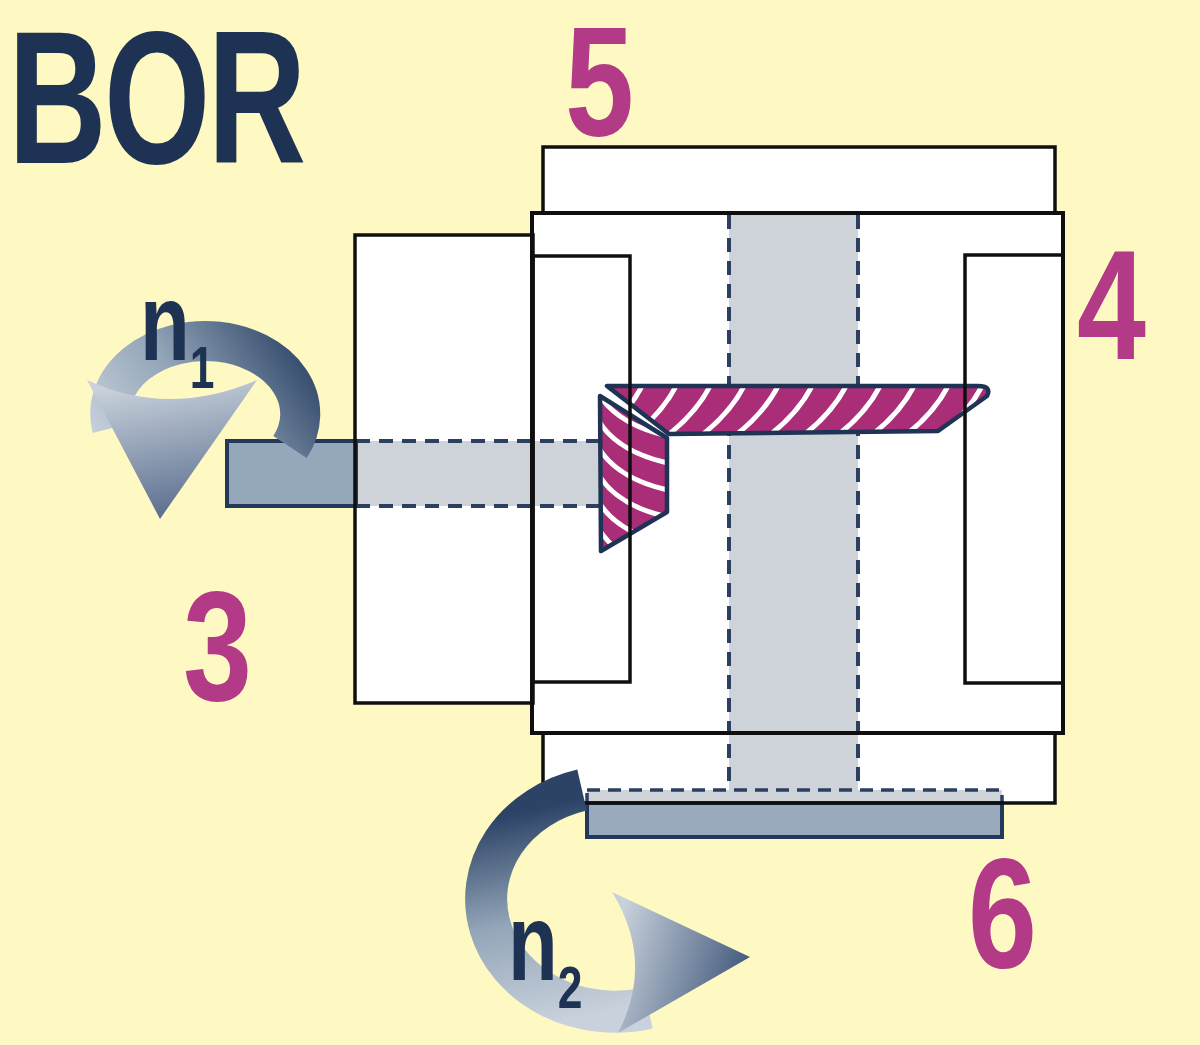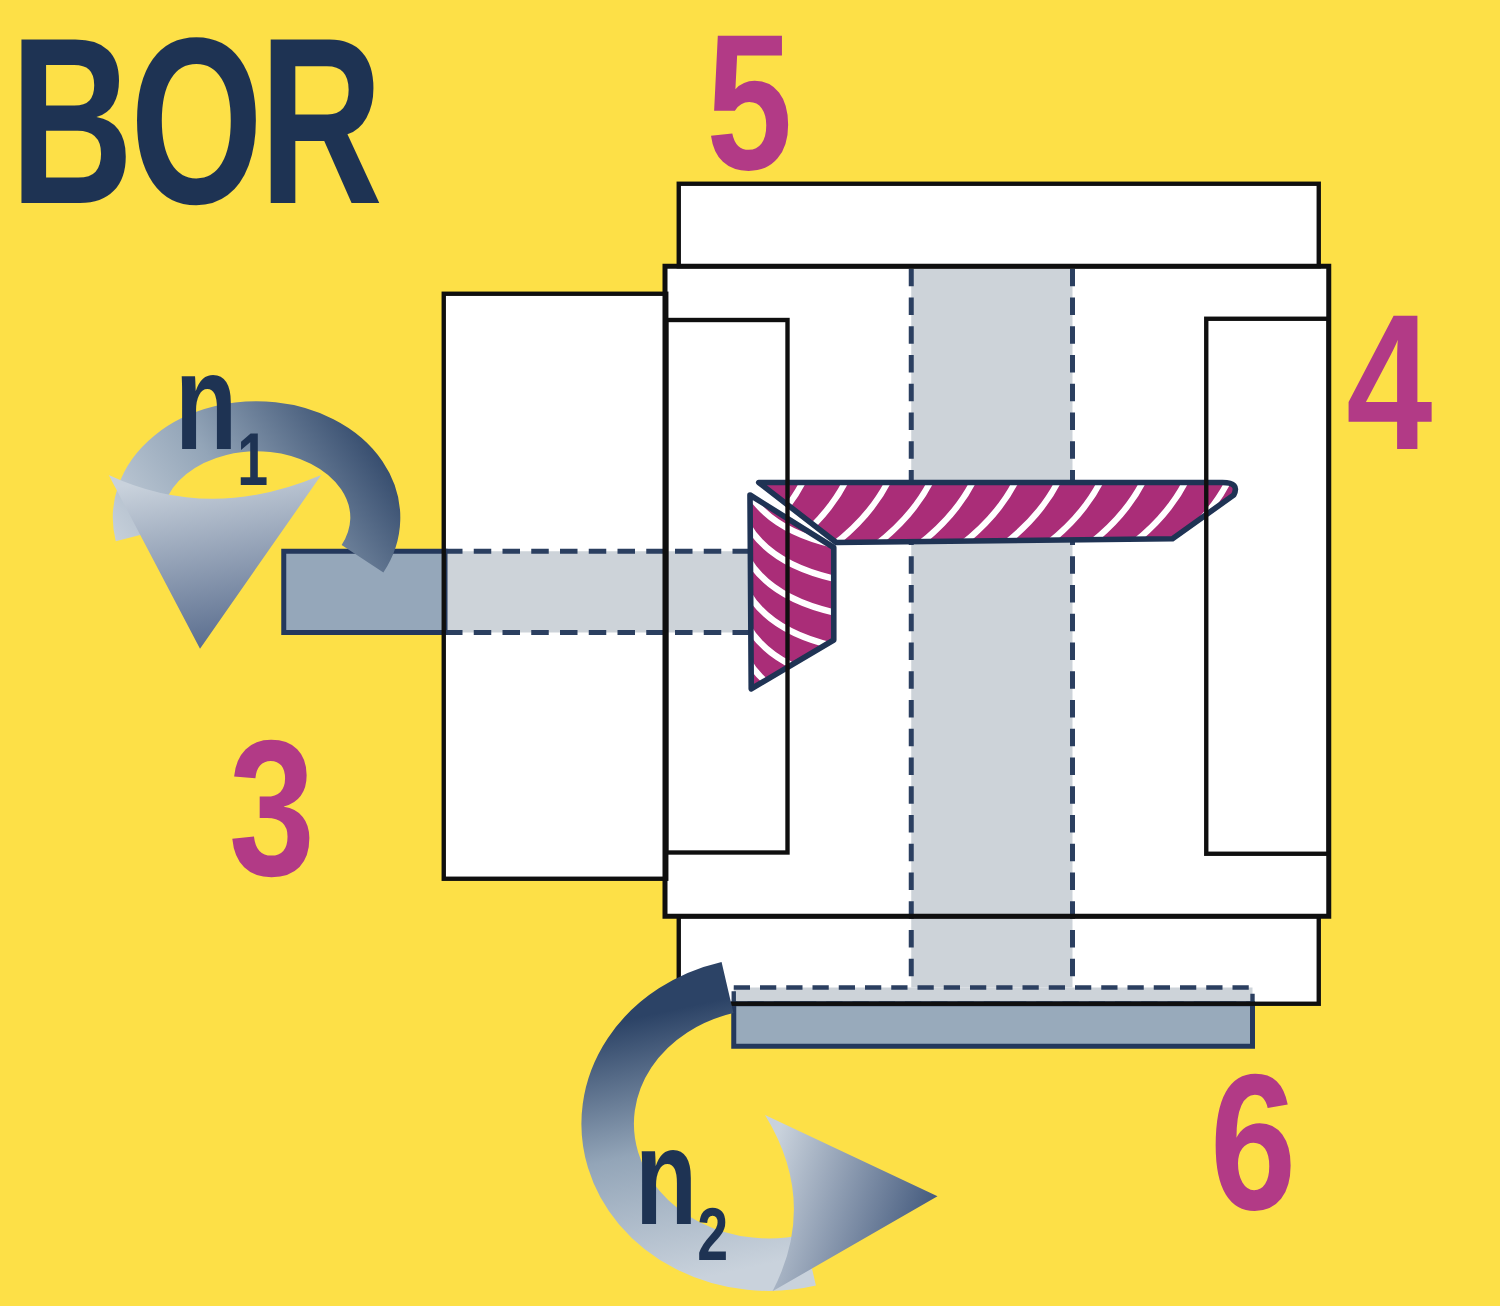--- a/index.html
+++ b/index.html
@@ -1,16 +1,16 @@
 <!DOCTYPE html>
 <html><head>
 <meta charset="utf-8">
 <style>
   html,body{margin:0;padding:0;background:#fff;}
-  .stage{position:relative;width:1200px;height:1045px;background:#fde047;overflow:hidden;
+  .stage{position:relative;width:1200px;height:1045px;background:#fef9c3;overflow:hidden;
          font-family:"Liberation Sans","DejaVu Sans",sans-serif;}
   svg{position:absolute;left:0;top:0;}
   .label{position:absolute;line-height:1;font-weight:bold;white-space:nowrap;}
   .logo{font-size:190px;color:#1E3353;transform:scaleX(0.72);transform-origin:left top;letter-spacing:-4px;}
   .callout{font-size:155px;color:#B23A86;transform:scaleX(0.80);transform-origin:left top;}
   .speed{font-size:110px;color:#1E3353;transform:scaleX(0.74);transform-origin:left top;display:flex;align-items:flex-start;}
   .speed .sub{font-size:60px;margin-top:71px;}
 </style>
 </head>
 <body>

